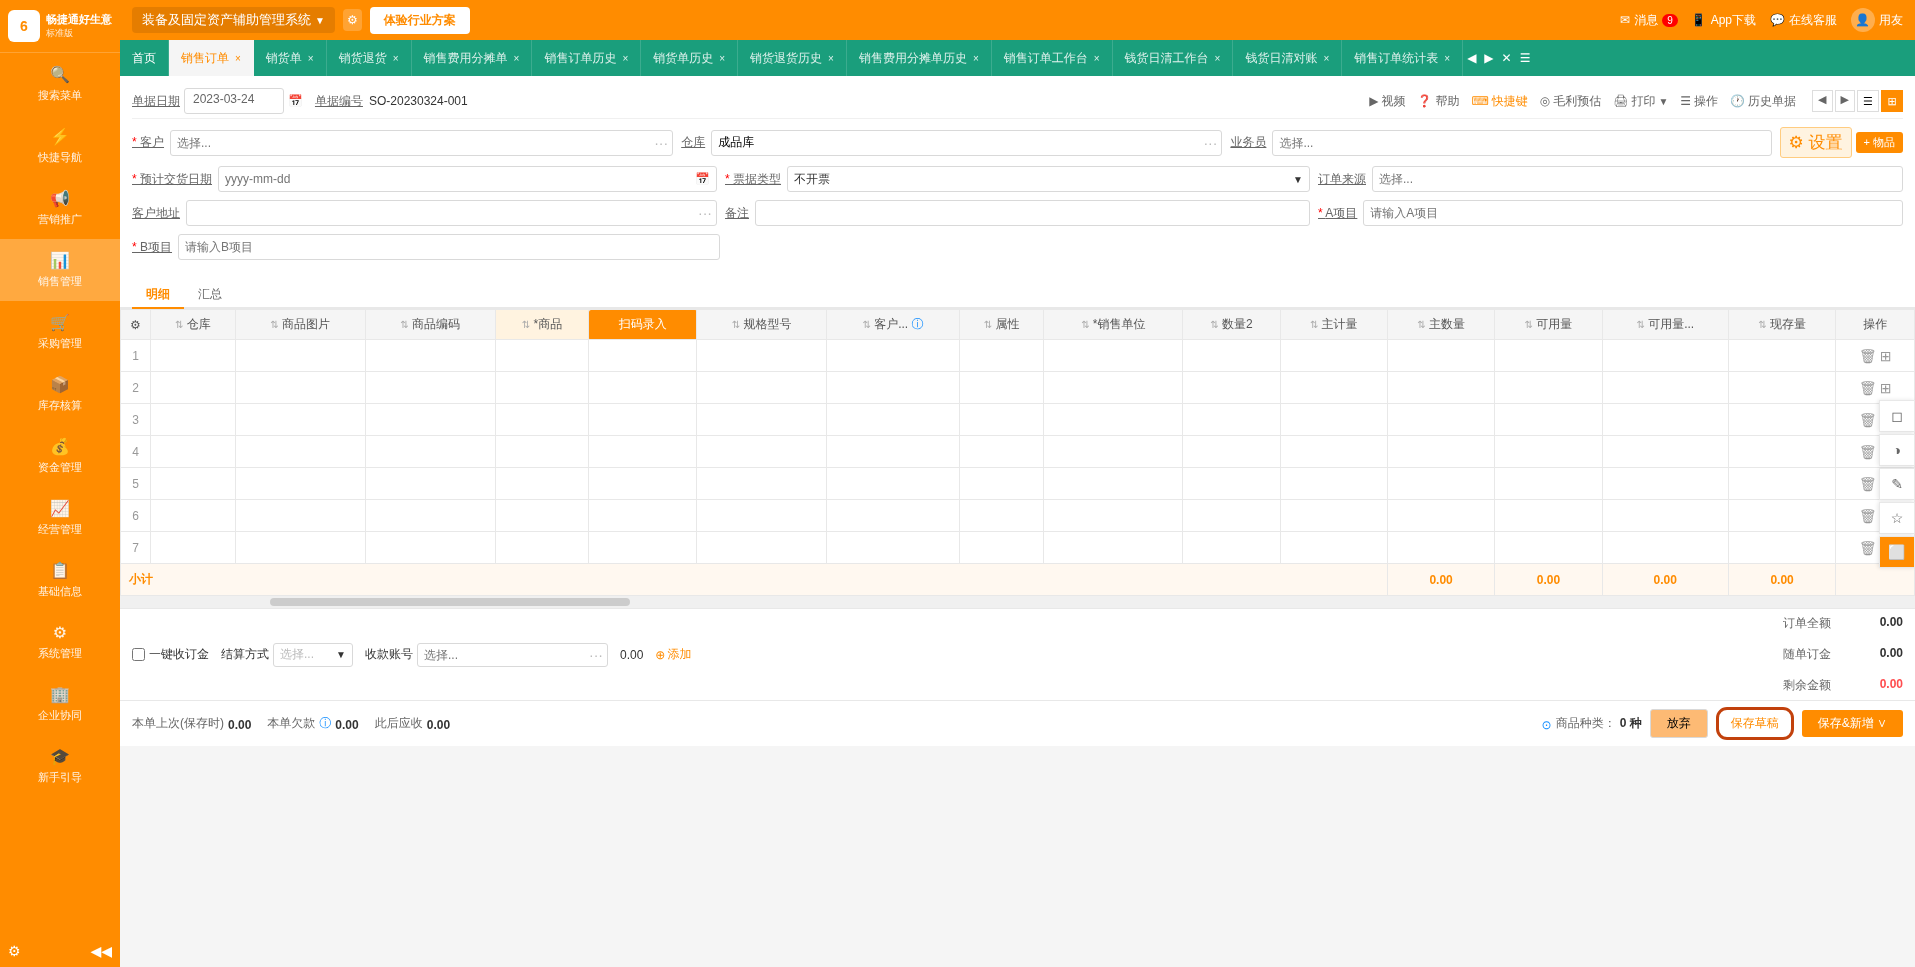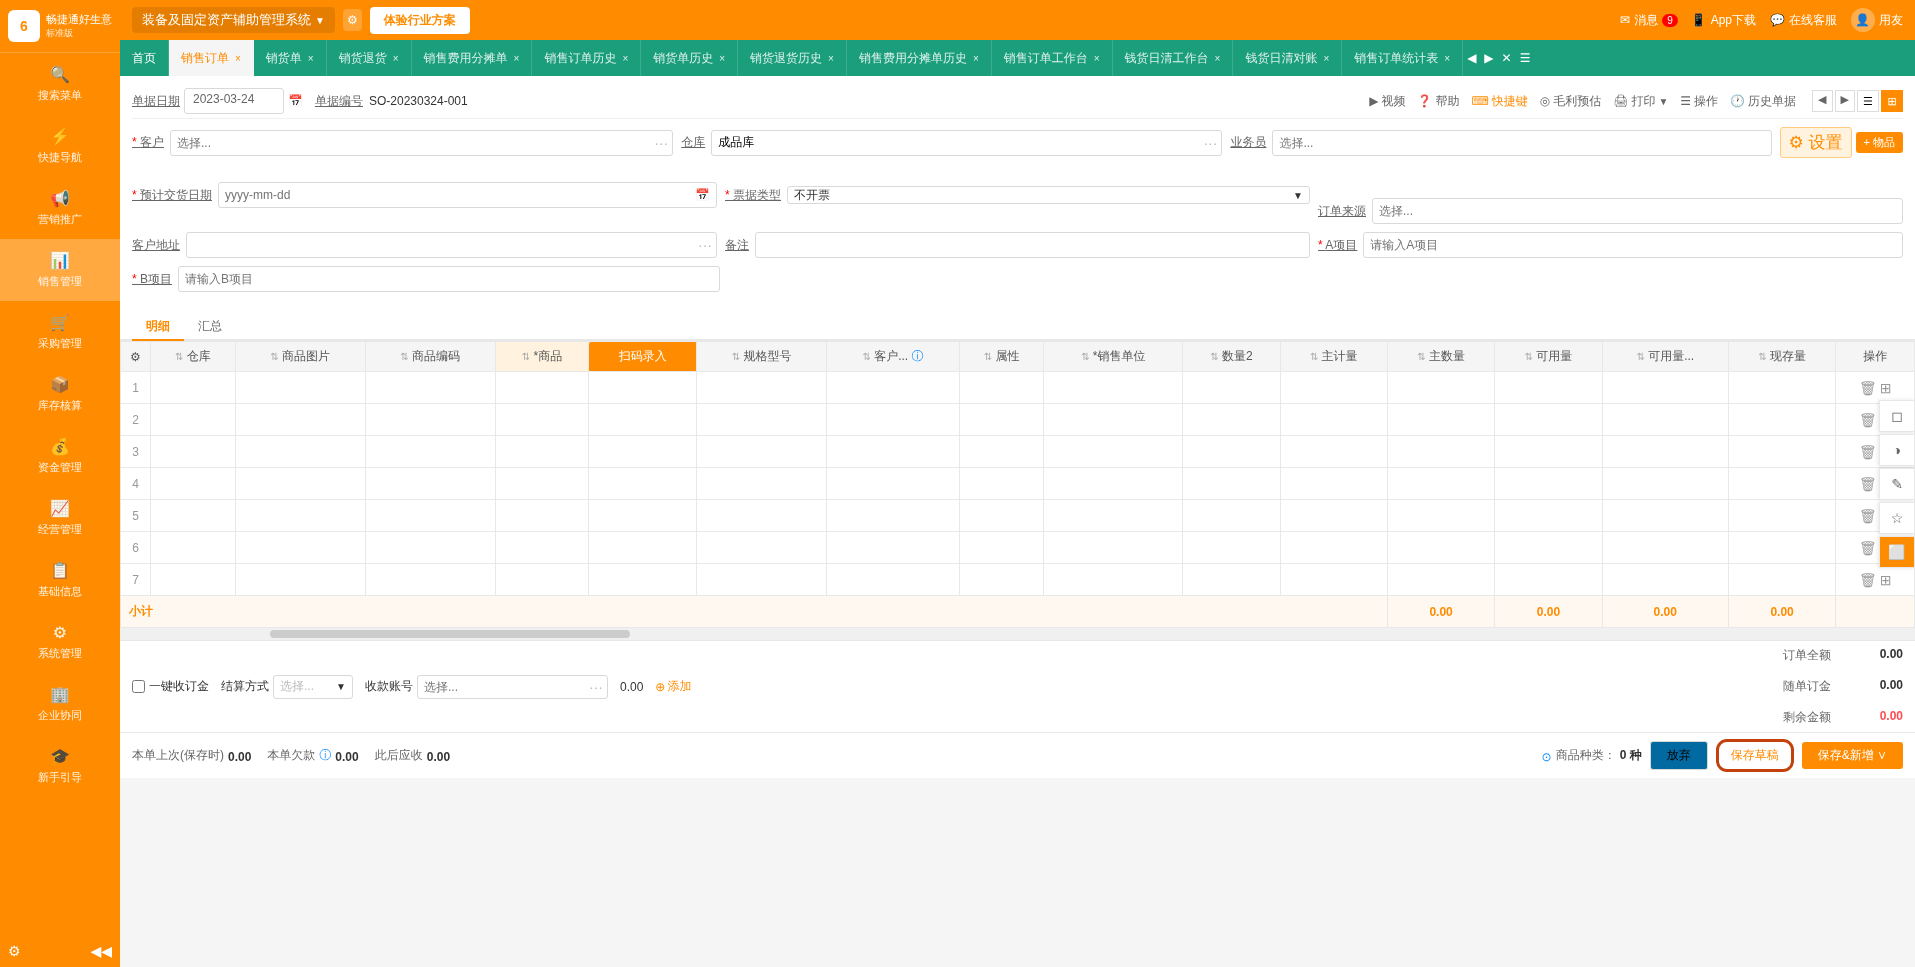--- a/index.html
+++ b/index.html
@@ -5,21 +5,21 @@
     * { box-sizing: border-box; margin: 0; padding: 0; }
     body { font-family: 'Microsoft YaHei', Arial, sans-serif; font-size: 12px; background: #f0f2f5; color: #333; overflow: hidden; }
 
     
     .app-container { display: flex; height: 967px; width: 1915px; }
 
     
     .sidebar { width: 120px; background: #ff8c00; display: flex; flex-direction: column; align-items: center; padding-top: 0; flex-shrink: 0; }
     .sidebar-logo { width: 100%; padding: 10px 8px; background: #ff8c00; display: flex; align-items: center; gap: 6px; border-bottom: 1px solid rgba(255,255,255,0.2); }
     .sidebar-logo-icon { width: 32px; height: 32px; background: white; border-radius: 6px; display: flex; align-items: center; justify-content: center; font-size: 14px; color: #ff8c00; font-weight: bold; }
-    .sidebar-logo-text { color: white; font-size: 11px; line-height: 1.3; }
+    .sidebar-logo-text { color: white; font-size: 11px; line-height: 1.3; font-weight: bold; }
     .sidebar-logo-sub { font-size: 9px; color: rgba(255,255,255,0.8); }
     .sidebar-nav { width: 100%; flex: 1; }
     .sidebar-item { width: 100%; padding: 12px 6px; display: flex; flex-direction: column; align-items: center; gap: 4px; cursor: pointer; color: rgba(255,255,255,0.9); font-size: 11px; }
     .sidebar-item.active { background: rgba(255,255,255,0.25); }
     .sidebar-item-icon { font-size: 16px; }
     .sidebar-footer { width: 100%; padding: 8px; display: flex; justify-content: space-between; align-items: center; }
     .sidebar-footer-icon { color: white; font-size: 14px; cursor: pointer; }
 
     
     .main { flex: 1; display: flex; flex-direction: column; overflow: hidden; }
@@ -49,21 +49,21 @@
     .form-toolbar-icon-btn { width: 22px; height: 22px; display: flex; align-items: center; justify-content: center; cursor: pointer; border: 1px solid #ddd; background: white; font-size: 11px; }
     .form-toolbar-icon-btn.active { background: #ff8c00; color: white; border-color: #ff8c00; }
 
     .form-row { display: flex; align-items: center; gap: 8px; margin-bottom: 8px; }
     .form-field { display: flex; align-items: center; gap: 6px; flex: 1; }
     .form-label { color: #666; font-size: 12px; white-space: nowrap; text-decoration: underline; }
     .form-label.required::before { content: '* '; color: red; }
     .form-input-wrap { display: flex; align-items: center; border: 1px solid #d9d9d9; border-radius: 3px; height: 26px; overflow: hidden; flex: 1; }
     .form-input-wrap input { border: none; outline: none; padding: 3px 6px; font-size: 12px; flex: 1; min-width: 0; }
     .form-input-wrap .dots { color: #bbb; padding: 0 4px; font-size: 14px; cursor: pointer; }
-    .form-select-wrap { display: flex; align-items: center; border: 1px solid #d9d9d9; border-radius: 3px; height: 18px; padding: 0 6px; cursor: pointer; min-width: 80px; justify-content: space-between; }
+    .form-select-wrap { display: flex; align-items: center; border: 1px solid #d9d9d9; border-radius: 3px; height: 26px; padding: 0 6px; cursor: pointer; min-width: 80px; justify-content: space-between; }
     .form-date { display: flex; align-items: center; gap: 4px; }
     .form-date-val { border: 1px solid #d9d9d9; border-radius: 3px; padding: 3px 8px; font-size: 12px; height: 26px; min-width: 100px; }
     .table-tabs { display: flex; padding: 6px 12px 0; gap: 0; border-bottom: 2px solid #e8e8e8; }
     .table-tab { padding: 4px 14px; cursor: pointer; font-size: 12px; color: #666; border-bottom: 2px solid transparent; margin-bottom: -2px; }
     .table-tab.active { color: #ff8c00; border-bottom-color: #ff8c00; font-weight: bold; }
     .data-table { width: 100%; border-collapse: collapse; font-size: 12px; }
     .data-table th { background: #f5f5f5; border: 1px solid #e8e8e8; padding: 6px 4px; text-align: center; white-space: nowrap; font-weight: normal; color: #555; position: sticky; top: 0; z-index: 1; }
     .data-table th.highlight { background: #fff3e0; }
     .data-table td { border: 1px solid #e8e8e8; padding: 4px; text-align: center; height: 32px; }
     .row-num { color: #999; width: 30px; }
@@ -88,21 +88,21 @@
     .bottom-right-row { display: flex; gap: 12px; }
     .amount-label { color: #666; }
     .amount-val { color: #333; font-weight: bold; min-width: 60px; text-align: right; }
     .amount-val.red { color: #ff4d4f; }
 
     
     .footer-bar { background: white; border-top: 1px solid #e8e8e8; padding: 6px 12px; display: flex; align-items: center; gap: 16px; font-size: 12px; color: #666; }
     .footer-item { display: flex; align-items: flex-end; gap: 4px; }
     .footer-item span.val { color: #333; font-weight: bold; }
     .footer-right { margin-left: auto; display: flex; gap: 8px; align-items: center; }
-    .btn-discard { border: 1px solid #d9d9d9; background: #0369a1; padding: 5px 16px; border-radius: 3px; cursor: pointer; font-size: 12px; }
+    .btn-discard { border: 1px solid #d9d9d9; background: #fdba74; padding: 5px 16px; border-radius: 3px; cursor: pointer; font-size: 12px; }
     .btn-save-draft { border: 3px solid #c2410c; background: white; color: #ff8c00; padding: 5px 12px; border-radius: 11px; cursor: pointer; font-size: 12px; }
     .btn-save-new { background: #ff8c00; color: white; border: none; padding: 5px 16px; border-radius: 3px; cursor: pointer; font-size: 12px; }
 
     
     .right-float-btns { position: fixed; right: 0; top: 50%; transform: translateY(-50%); display: flex; flex-direction: column; gap: 2px; z-index: 100; }
     .rfb { width: 36px; background: white; border: 1px solid #e8e8e8; display: flex; align-items: center; justify-content: center; height: 32px; cursor: pointer; font-size: 14px; color: #666; box-shadow: -1px 0 4px rgba(0,0,0,0.1); }
     .rfb.orange { background: #ff8c00; color: white; }
 
     .settings-btn { background: #fff3e0; border: 1px solid #ffcc80; color: #ff8c00; padding: 3px 8px; border-radius: 3px; font-size: 17px; cursor: pointer; }
     .add-goods-btn { background: #ff8c00; color: white; border: none; padding: 3px 8px; border-radius: 3px; font-size: 11px; cursor: pointer; }
@@ -358,21 +358,21 @@
               <span style="padding:0 6px;cursor:pointer;">📅</span>
             </div>
           </div>
           <div class="form-field" style="flex:2;">
             <span class="form-label required">票据类型</span>
             <div class="form-select-wrap" style="flex:1;">
               <span>不开票</span>
               <span style="font-size:10px;">▼</span>
             </div>
           </div>
-          <div class="form-field" style="flex:2;margin-top:32px;">
+          <div class="form-field" style="flex:2;">
             <span class="form-label">订单来源</span>
             <div class="form-input-wrap" style="flex:1;">
               <input type="text" style="border: none; outline: none; padding: 3px 6px; font-size: 12px; flex: 1 1 0%; color: rgb(187, 187, 187);" placeholder="选择...">
             </div>
           </div>
         </div>
 
         <div class="form-row">
           <div class="form-field" style="flex:2;">
             <span class="form-label">客户地址</span>

